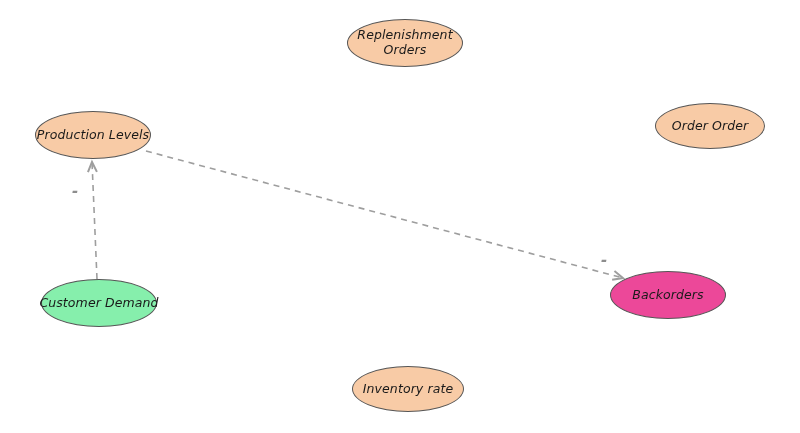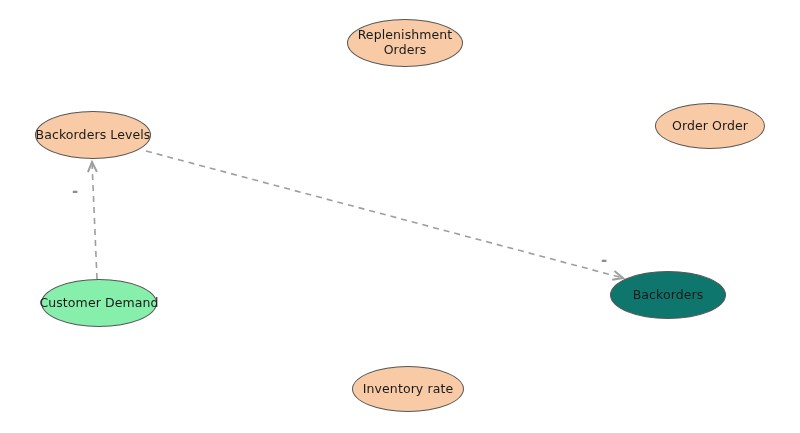--- a/index.html
+++ b/index.html
@@ -7,20 +7,21 @@
     padding: 0;
     background: #ffffff;
   }
   #canvas {
     position: relative;
     width: 800px;
     height: 433px;
     background: #ffffff;
     overflow: hidden;
     font-family: "DejaVu Sans", "Liberation Sans", sans-serif;
+    font-style: italic;
   }
   #edge-layer {
     position: absolute;
     left: 0;
     top: 0;
     width: 800px;
     height: 433px;
   }
   .node {
     position: absolute;
@@ -68,29 +69,29 @@
         <line x1="146" y1="151" x2="623" y2="278" stroke="#9e9e9e" stroke-width="1.6" stroke-dasharray="6 5"></line>
         <polyline points="612.14,279.75 623.00,278.00 614.45,271.08" fill="none" stroke="#9e9e9e" stroke-width="2" stroke-linejoin="miter" stroke-linecap="butt"></polyline>
       </g>
   </svg>
 
   <div id="nodes-group">
       <div class="node" style="left: 347px; top: 19px; width: 116px; height: 48px; background: rgb(248, 203, 166); border-color: rgb(86, 86, 86);">
         <span class="node-label wrap">Replenishment Orders</span>
       </div>
       <div class="node" style="left: 35px; top: 111px; width: 116px; height: 48px; background: rgb(248, 203, 166); border-color: rgb(86, 86, 86);">
-        <span class="node-label">Backorders Levels</span>
+        <span class="node-label">Production Levels</span>
       </div>
       <div class="node" style="left: 655px; top: 103px; width: 110px; height: 46px; background: rgb(248, 203, 166); border-color: rgb(86, 86, 86);">
         <span class="node-label">Order Order</span>
       </div>
       <div class="node" style="left: 41px; top: 279px; width: 116px; height: 48px; background: #86efac; border-color: rgb(86, 86, 86);">
         <span class="node-label">Customer Demand</span>
       </div>
-      <div class="node" style="left: 610px; top: 271px; width: 116px; height: 48px; background: #0f766e; border-color: rgb(86, 86, 86);">
+      <div class="node" style="left: 610px; top: 271px; width: 116px; height: 48px; background: #ec4899; border-color: rgb(86, 86, 86);">
         <span class="node-label">Backorders</span>
       </div>
       <div class="node" style="left: 352px; top: 366px; width: 112px; height: 46px; background: rgb(248, 203, 166); border-color: rgb(86, 86, 86);">
         <span class="node-label">Inventory rate</span>
       </div>
     </div>
   <div id="edge-labels-group">
       <span class="edge-label" style="left: 72px; top: 184px;">-</span>
       <span class="edge-label" style="left: 601px; top: 253px;">-</span>
     </div>

